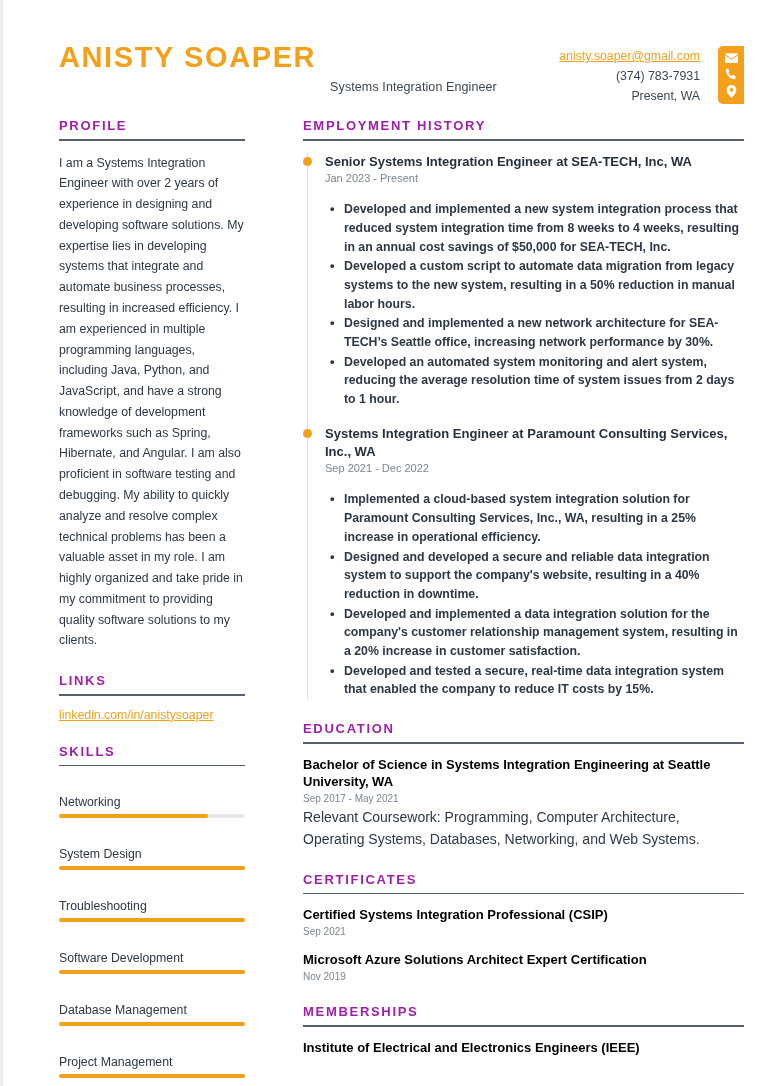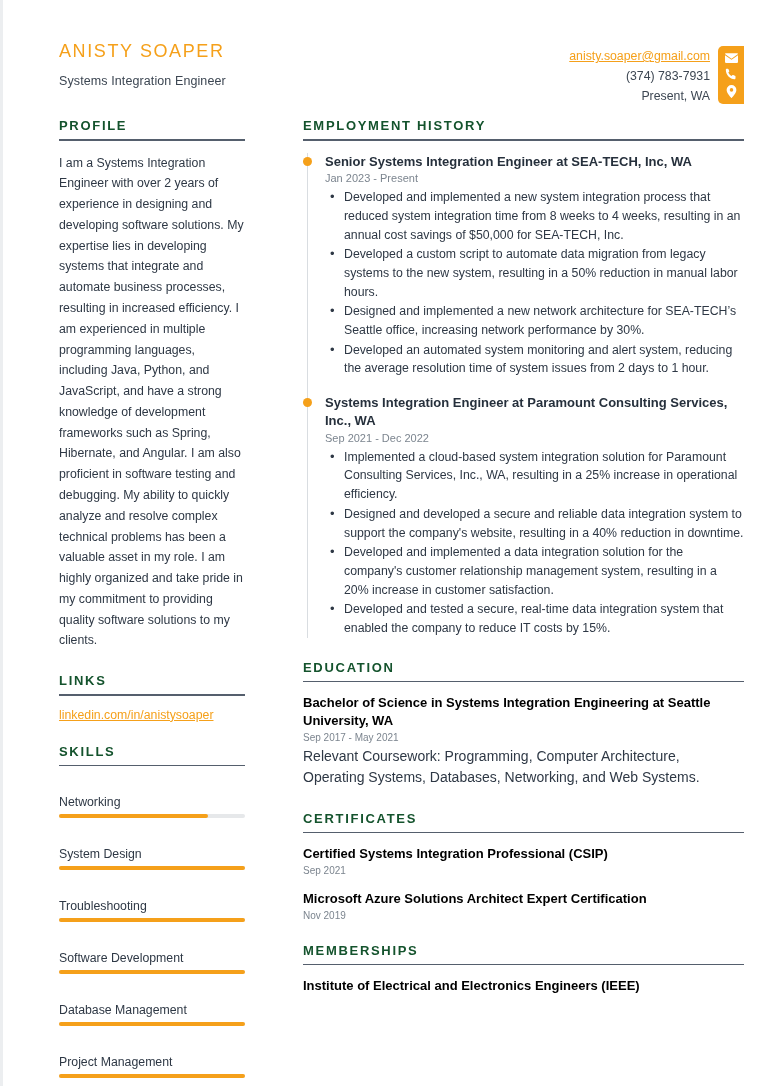--- a/index.html
+++ b/index.html
@@ -20,36 +20,37 @@
     overflow: hidden;
   }
 
   
   .header {
     position: relative;
     padding: 42px 0 0 56px;
     height: 118px;
   }
   .name {
-    font-size: 18px;
-    font-weight: normal;
+    font-size: 29px;
+    font-weight: bold;
     letter-spacing: 1.6px;
     color: #f5a01a;
     line-height: 1.1;
   }
   .job-title {
-    margin-top: 12px;
+    margin-top: 6px;
     font-size: 12.5px;
     color: #3c4652;
     letter-spacing: 0.1px;
+    text-align: center;
   }
 
   .contact {
     position: absolute;
-    right: 58px;
+    right: 68px;
     top: 47px;
     text-align: right;
     font-size: 12.3px;
     color: #3c4652;
     line-height: 1.62;
   }
   .contact a {
     color: #f5a01a;
     text-decoration: underline;
   }
@@ -73,21 +74,21 @@
   
   .columns { display: flex; padding: 0 24px 0 56px; }
   .col-left  { width: 204px; flex: 0 0 204px; padding-right: 18px; }
   .col-right { flex: 1; padding-left: 40px; }
 
   
   .sec-title {
     font-size: 13px;
     font-weight: bold;
     letter-spacing: 1.7px;
-    color: #14532d;
+    color: #a21caf;
     text-transform: uppercase;
   }
   .sec-rule {
     height: 1.5px;
     background: #555f6d;
     margin-top: 6px;
     margin-bottom: 12px;
   }
   .section { margin-bottom: 22px; }
 
@@ -157,21 +158,21 @@
     font-weight: bold;
     color: #26303c;
     line-height: 1.37;
   }
   .job-dates {
     font-size: 11px;
     color: #7c858f;
     margin-top: 2px;
     margin-bottom: 4px;
   }
-  .bullets { list-style: none; margin: 4px 0 16px 0; padding: 0; }
+  .bullets { list-style: none; margin: 16px 0 16px 0; padding: 0; font-weight: bold; }
   .bullets li {
     position: relative;
     padding-left: 19px;
     font-size: 12.3px;
     line-height: 1.52;
     color: #2e3845;
     margin-bottom: 1px;
   }
   .bullets li:before {
     content: "\2022";

